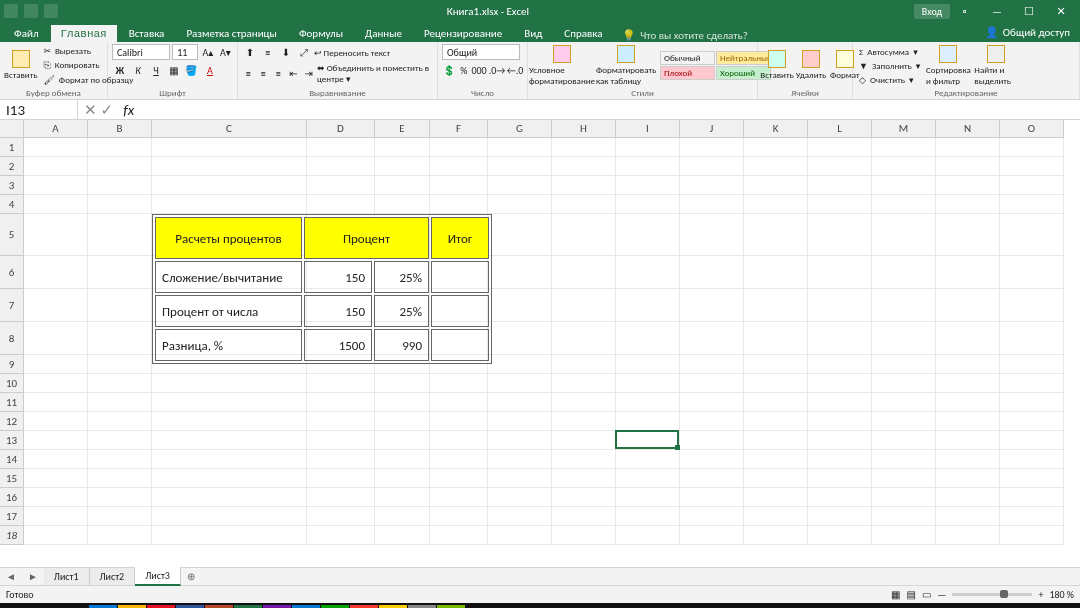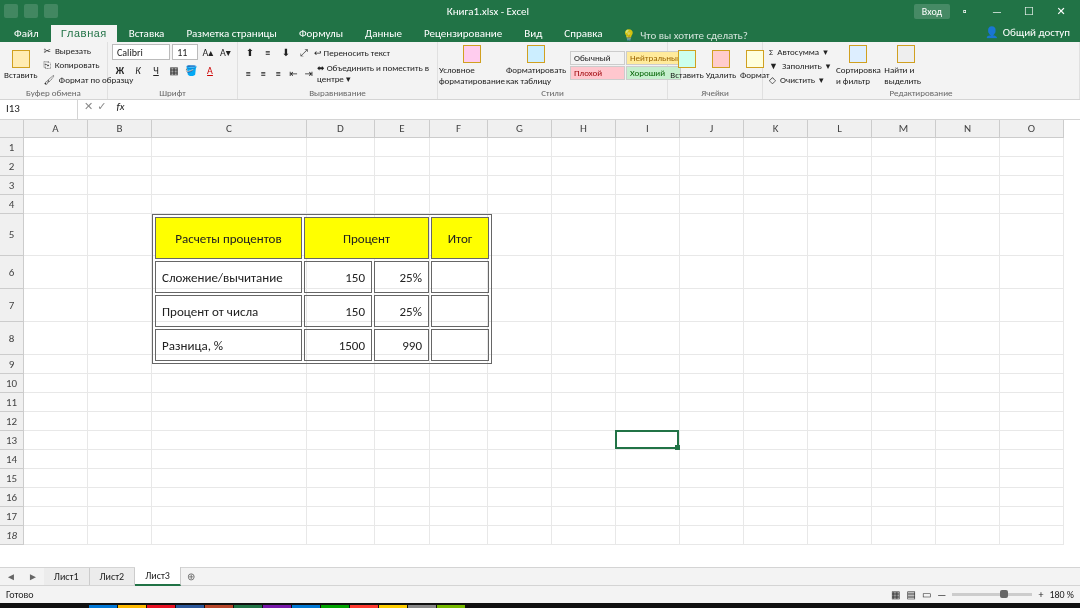--- a/index.html
+++ b/index.html
@@ -29,21 +29,21 @@
 .bigbtn { display: flex; flex-direction: column; align-items: center; justify-content: center; width: 40px; height: 42px; gap: 1px; font-size: 9px; cursor: pointer;}
 .bigbtn .ic { width: 18px; height: 18px; background: #ffecb3; border: 1px solid #d0a020; }
 .smallrow { display: flex; flex-direction: column; gap: 1px; font-size: 9px; }
 .smallrow span { white-space: nowrap; padding: 1px 2px; cursor: pointer;}
 .fontrow { display: flex; gap: 2px; align-items: center; }
 .sel { border: 1px solid #bbb; background: #fff; padding: 0 10px 0 4px; font-size: 10px; height: 16px; display: flex; align-items: center;}
 .iconbtn { width: 16px; height: 16px; border: 1px solid transparent; display:flex;align-items:center;justify-content:center;font-size:10px;cursor:pointer;}
 .stylecell { width: 55px; height: 14px; border: 1px solid #ccc; font-size: 9px; display:flex;align-items:center;padding:0 3px;}
 
 
-.fbar { height: 20px; border-bottom: 1px solid #d4d4d4; display: flex; background: #fff; font-size: 11px;}
+.fbar { height: 20px; border-bottom: 1px solid #d4d4d4; display: flex; align-items: center; background: #fff; font-size: 15px;}
 .namebox { width: 78px; border-right: 1px solid #d4d4d4; padding: 2px 6px;}
 .fxbtns { display:flex; gap:4px; padding:0 6px; color:#888;}
 .fx { font-style: italic; padding:0 4px;}
 
 
 .gridwrap { position: relative; height: 447px; overflow: hidden; background:#fff;}
 .corner { position:absolute; left:0; top:0; width:24px; height:18px; background:#f0f0f0; border-right:1px solid #ccc;border-bottom:1px solid #ccc;}
 .colheads { position:absolute; left:24px; top:0; height:18px; display:flex;}
 .colh { background:#f0f0f0; border-right:1px solid #ccc; border-bottom:1px solid #ccc; text-align:center; font-size:11px; line-height:18px; color:#444;}
 .rowheads { position:absolute; left:0; top:18px; width:24px;}
@@ -169,20 +169,33 @@
       <div class="fontrow">
         <span class="iconbtn">≡</span>
         <span class="iconbtn">≡</span>
         <span class="iconbtn">≡</span>
         <span class="iconbtn">⇤</span>
         <span class="iconbtn">⇥</span>
         <span style="font-size:9px">⬌ <span>Объединить и поместить в центре</span> ▾</span>
       </div>
     </div>
     <div class="group-label">Выравнивание</div>
+  </div>
+  <div class="group" style="width:90px">
+    <div class="group-body" style="flex-direction:column;align-items:stretch;gap:2px">
+      <div class="sel" style="width:78px">Общий</div>
+      <div class="fontrow">
+        <span class="iconbtn">💲</span>
+        <span class="iconbtn">%</span>
+        <span class="iconbtn">000</span>
+        <span class="iconbtn">.0→</span>
+        <span class="iconbtn">←.0</span>
+      </div>
+    </div>
+    <div class="group-label">Число</div>
   </div>
   <div class="group" style="width:230px">
     <div class="group-body">
       <div class="bigbtn" style="width:60px">
           <div class="ic" style="background:#fce;"></div>
           <span>Условное форматирование</span>
         </div>
       <div class="bigbtn" style="width:60px">
           <div class="ic" style="background:#cef;"></div>
           <span>Форматировать как таблицу</span>

